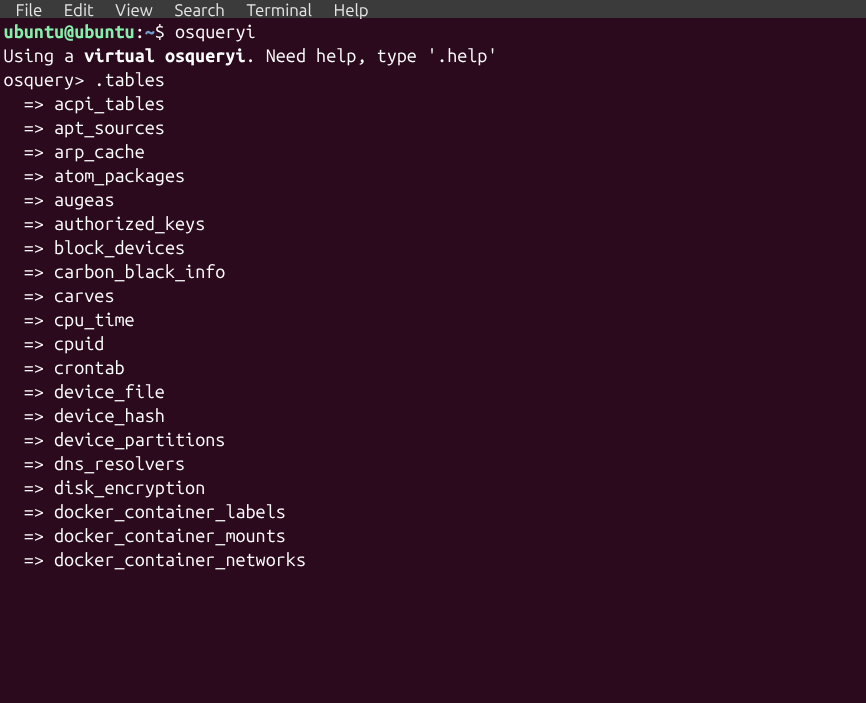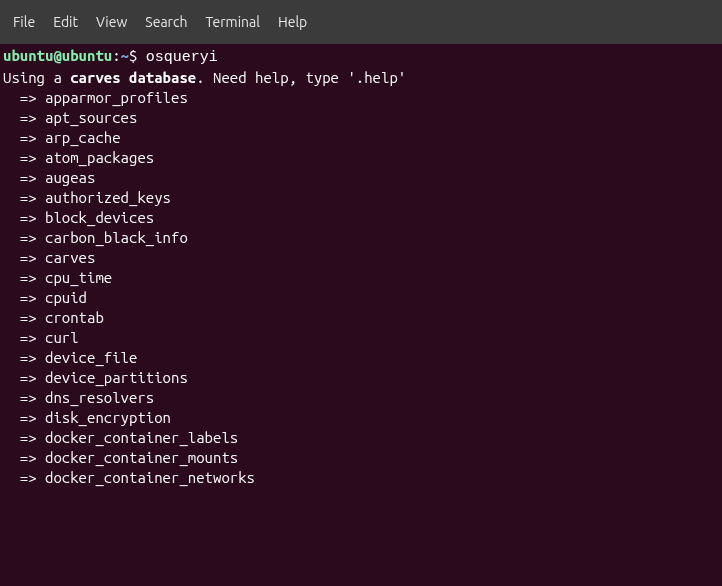--- a/index.html
+++ b/index.html
@@ -12,21 +12,21 @@
       height: 586px;
       background: #2c0a1e;
       font-family: "Ubuntu Mono", "DejaVu Sans Mono", monospace;
       font-size: 15px;
       line-height: 20px;
       color: #ffffff;
       overflow: hidden;
     }
     .menubar {
       background: #3b3b3b;
-      height: 44px;
+      height: 15px;
       display: flex;
       align-items: center;
       padding: 0 4px;
       font-family: "Ubuntu", "DejaVu Sans", sans-serif;
       font-size: 14px;
       color: #e6e6e6;
     }
     .menubar .menu-item {
       padding: 0 9px;
       height: 100%;
@@ -37,56 +37,57 @@
     .terminal {
       padding: 2px 3px;
     }
     .line {
       white-space: pre;
     }
     .prompt-user { color: #86efac; font-weight: bold; }
     .prompt-colon { color: #ffffff; }
     .prompt-path { color: #729fcf; font-weight: bold; }
     .prompt-dollar { color: #ffffff; }
-    .cmd { color: #ffffff; font-family: Liberation Mono, monospace; }
+    .cmd { color: #ffffff; }
     .bold { font-weight: bold; color: #ffffff; }
     .osq-prompt { color: #ffffff; }
     .arrow { color: #ffffff; }
     .tbl { color: #ffffff; }
   </style>
 </head>
 <body>
 
 <div class="menubar">
   <div class="menu-item">File</div>
   <div class="menu-item">Edit</div>
   <div class="menu-item">View</div>
   <div class="menu-item">Search</div>
   <div class="menu-item">Terminal</div>
   <div class="menu-item">Help</div>
 </div>
 
 <div class="terminal">
   <div class="line"><span class="prompt-user">ubuntu@ubuntu</span><span class="prompt-colon">:</span><span class="prompt-path">~</span><span class="prompt-dollar">$ </span><span class="cmd">osqueryi</span></div>
-  <div class="line"><span>Using a </span><span class="bold">carves database</span><span>. Need help, type '.help'</span></div>
+  <div class="line"><span>Using a </span><span class="bold">virtual osqueryi</span><span>. Need help, type '.help'</span></div>
+  <div class="line"><span class="osq-prompt">osquery&gt; </span><span class="cmd">.tables</span></div>
   <div id="tables-container">
-      <div class="line"><span class="arrow">  =&gt; </span><span class="tbl">apparmor_profiles</span></div>
+      <div class="line"><span class="arrow">  =&gt; </span><span class="tbl">acpi_tables</span></div>
       <div class="line"><span class="arrow">  =&gt; </span><span class="tbl">apt_sources</span></div>
       <div class="line"><span class="arrow">  =&gt; </span><span class="tbl">arp_cache</span></div>
       <div class="line"><span class="arrow">  =&gt; </span><span class="tbl">atom_packages</span></div>
       <div class="line"><span class="arrow">  =&gt; </span><span class="tbl">augeas</span></div>
       <div class="line"><span class="arrow">  =&gt; </span><span class="tbl">authorized_keys</span></div>
       <div class="line"><span class="arrow">  =&gt; </span><span class="tbl">block_devices</span></div>
       <div class="line"><span class="arrow">  =&gt; </span><span class="tbl">carbon_black_info</span></div>
       <div class="line"><span class="arrow">  =&gt; </span><span class="tbl">carves</span></div>
       <div class="line"><span class="arrow">  =&gt; </span><span class="tbl">cpu_time</span></div>
       <div class="line"><span class="arrow">  =&gt; </span><span class="tbl">cpuid</span></div>
       <div class="line"><span class="arrow">  =&gt; </span><span class="tbl">crontab</span></div>
-      <div class="line"><span class="arrow">  =&gt; </span><span class="tbl">curl</span></div>
       <div class="line"><span class="arrow">  =&gt; </span><span class="tbl">device_file</span></div>
+      <div class="line"><span class="arrow">  =&gt; </span><span class="tbl">device_hash</span></div>
       <div class="line"><span class="arrow">  =&gt; </span><span class="tbl">device_partitions</span></div>
       <div class="line"><span class="arrow">  =&gt; </span><span class="tbl">dns_resolvers</span></div>
       <div class="line"><span class="arrow">  =&gt; </span><span class="tbl">disk_encryption</span></div>
       <div class="line"><span class="arrow">  =&gt; </span><span class="tbl">docker_container_labels</span></div>
       <div class="line"><span class="arrow">  =&gt; </span><span class="tbl">docker_container_mounts</span></div>
       <div class="line"><span class="arrow">  =&gt; </span><span class="tbl">docker_container_networks</span></div>
     </div>
 </div>
 
 </body></html>

